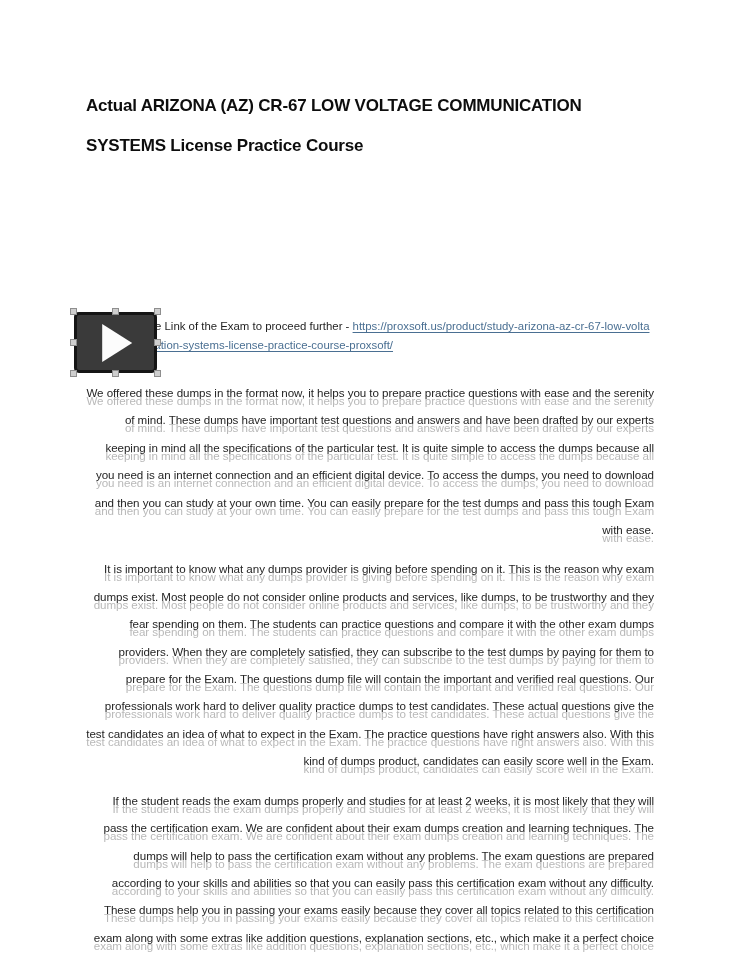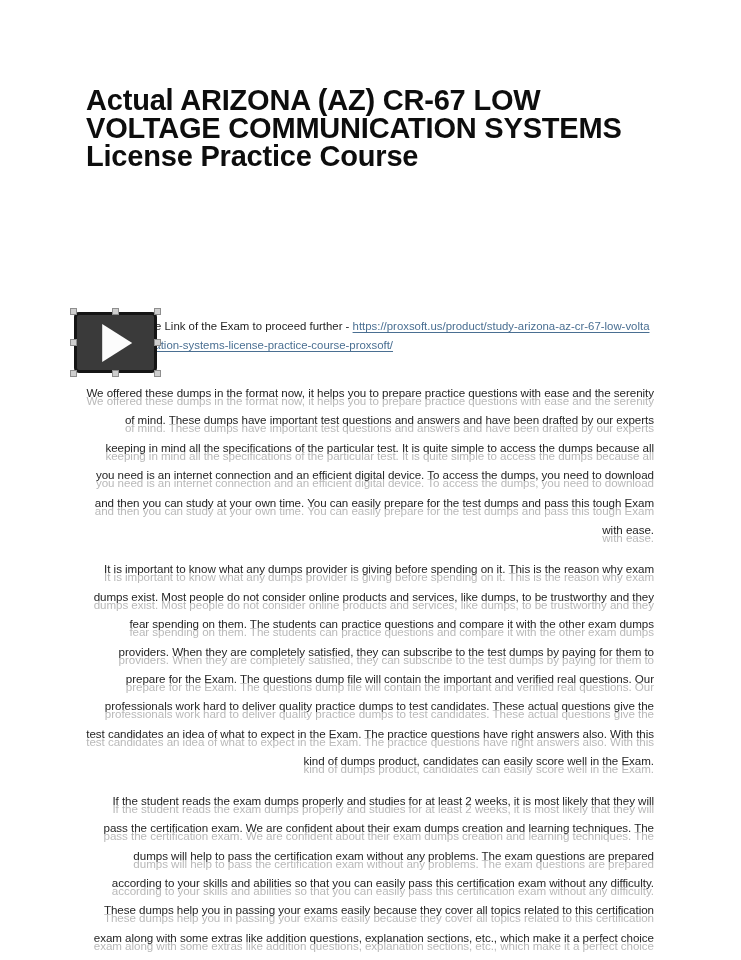--- a/index.html
+++ b/index.html
@@ -21,23 +21,23 @@
     inset: 0;
     background: #ffffff;
   }
 
   
   .doc-title {
     position: absolute;
     left: 86px;
     top: 86px;
     width: 540px;
-    font-size: 29px;
+    font-size: 17px;
     font-weight: bold;
-    line-height: 28px;
+    line-height: 40px;
     letter-spacing: -0.2px;
     color: #0d0d0d;
     margin: 0;
   }
 
   
   .link-block {
     position: absolute;
     left: 86px;
     top: 306px;

